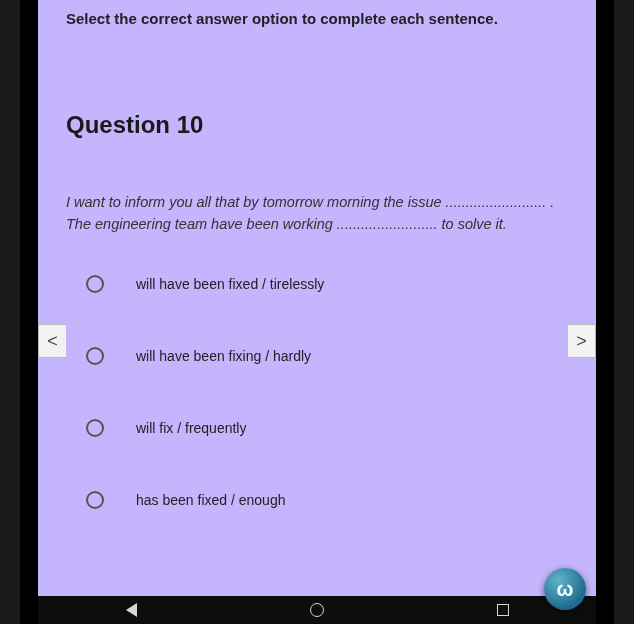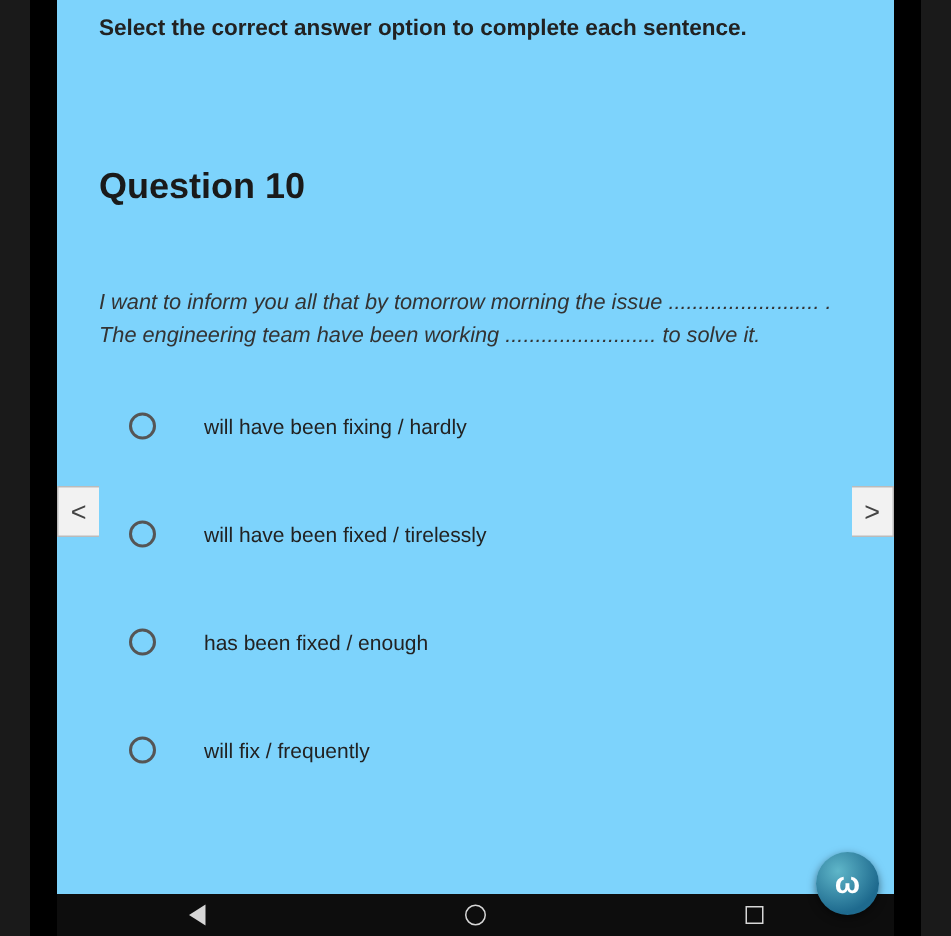--- a/index.html
+++ b/index.html
@@ -18,21 +18,21 @@
       top: 0;
       bottom: 0;
       background: #000;
     }
     .screen {
       position: absolute;
       left: 38px;
       right: 38px;
       top: 0;
       bottom: 28px;
-      background: #7dd3fc;
+      background: #c4b5fd;
       overflow: hidden;
     }
     .content {
       padding: 0 28px;
     }
     .instruction {
       font-size: 15px;
       font-weight: bold;
       color: #222;
       line-height: 1.5;
@@ -148,33 +148,33 @@
 
 <div class="screen">
   <div class="content">
     <div class="instruction">Select the correct answer option to complete each sentence.</div>
     <div class="question-title">Question 10</div>
     <div class="question-stem">I want to inform you all that by tomorrow morning the issue ......................... . The engineering team have been working ......................... to solve it.</div>
 
     <div class="options">
       <div class="option">
         <span class="radio"></span>
+        <span class="option-text">will have been fixed / tirelessly</span>
+      </div>
+      <div class="option">
+        <span class="radio"></span>
         <span class="option-text">will have been fixing / hardly</span>
       </div>
       <div class="option">
         <span class="radio"></span>
-        <span class="option-text">will have been fixed / tirelessly</span>
+        <span class="option-text">will fix / frequently</span>
       </div>
       <div class="option">
         <span class="radio"></span>
         <span class="option-text">has been fixed / enough</span>
-      </div>
-      <div class="option">
-        <span class="radio"></span>
-        <span class="option-text">will fix / frequently</span>
       </div>
     </div>
   </div>
 </div>
 
 <div class="nav-arrow nav-prev">
   <span>&lt;</span>
 </div>
 <div class="nav-arrow nav-next">
   <span>&gt;</span>

